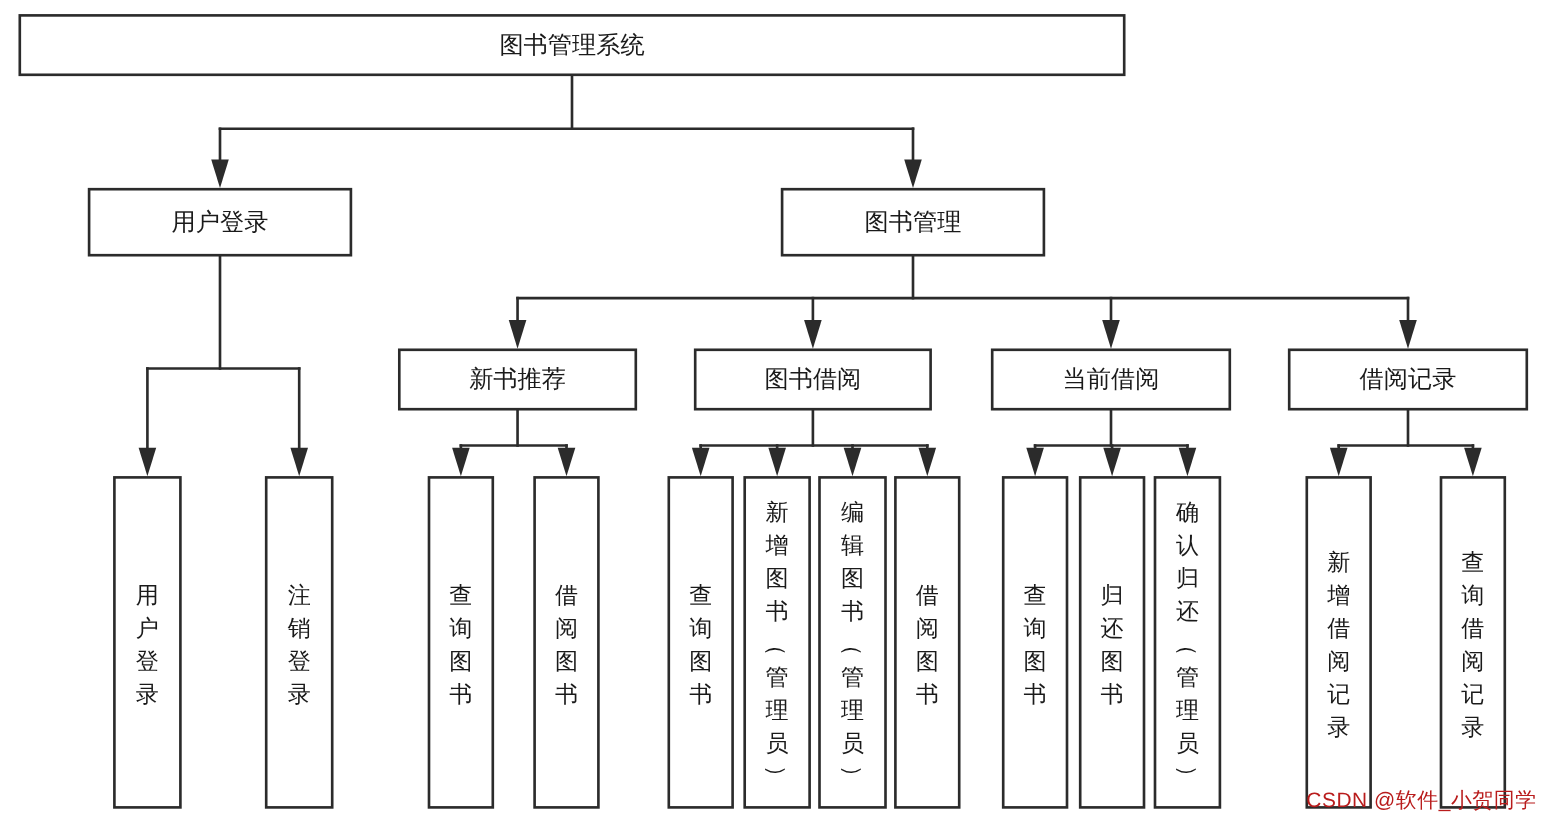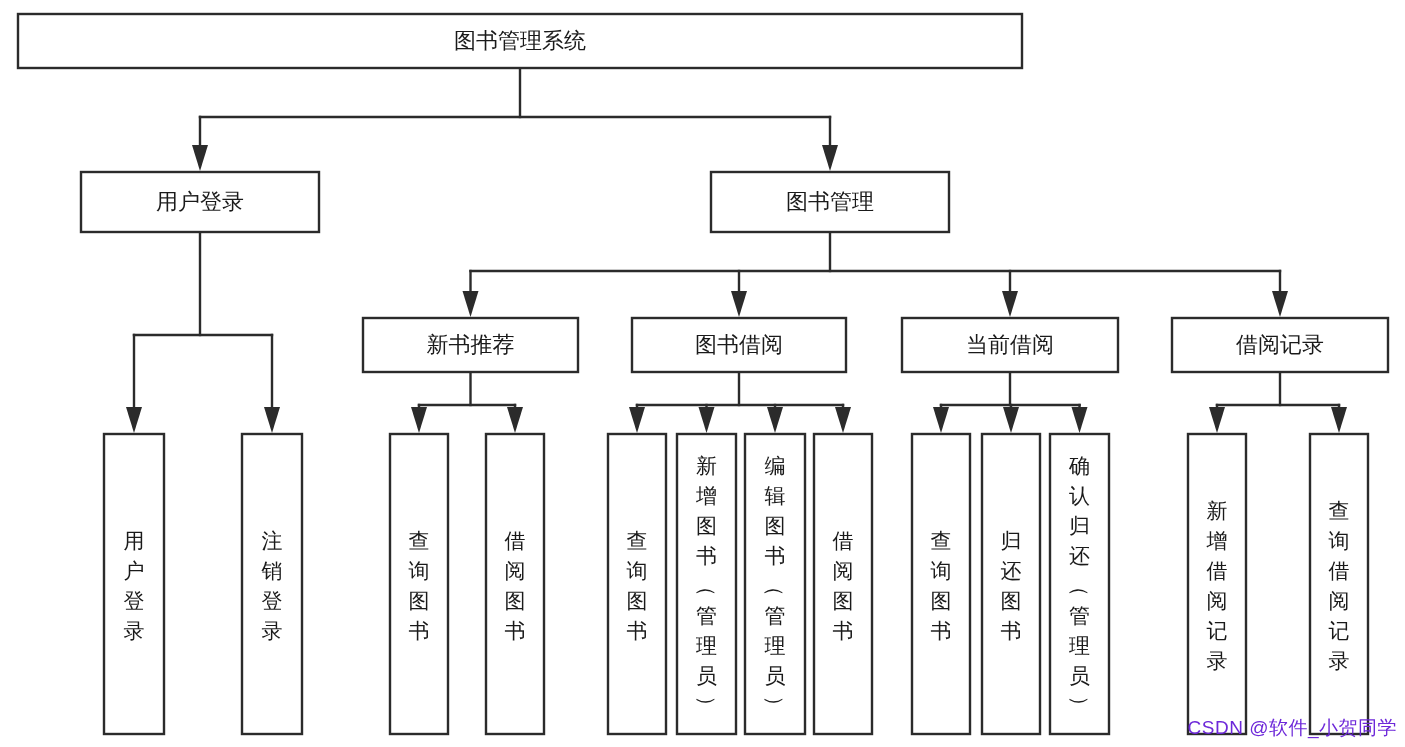--- a/index.html
+++ b/index.html
@@ -53,21 +53,21 @@
     font-size: 21px;
     fill: #1a1a1a;
     text-anchor: middle;
   }
   .watermark {
     position: absolute;
     right: 8px;
     bottom: 6px;
     font-family: "Liberation Sans", "DejaVu Sans", sans-serif;
     font-size: 19px;
-    color: #6d28d9;
+    color: #b91c1c;
     letter-spacing: 0.5px;
     white-space: nowrap;
     user-select: none;
   }
 </style>
 </head>
 <body>
 
 <div id="diagram-root">
   <svg class="diagram-canvas" viewBox="0 0 1405 747">

